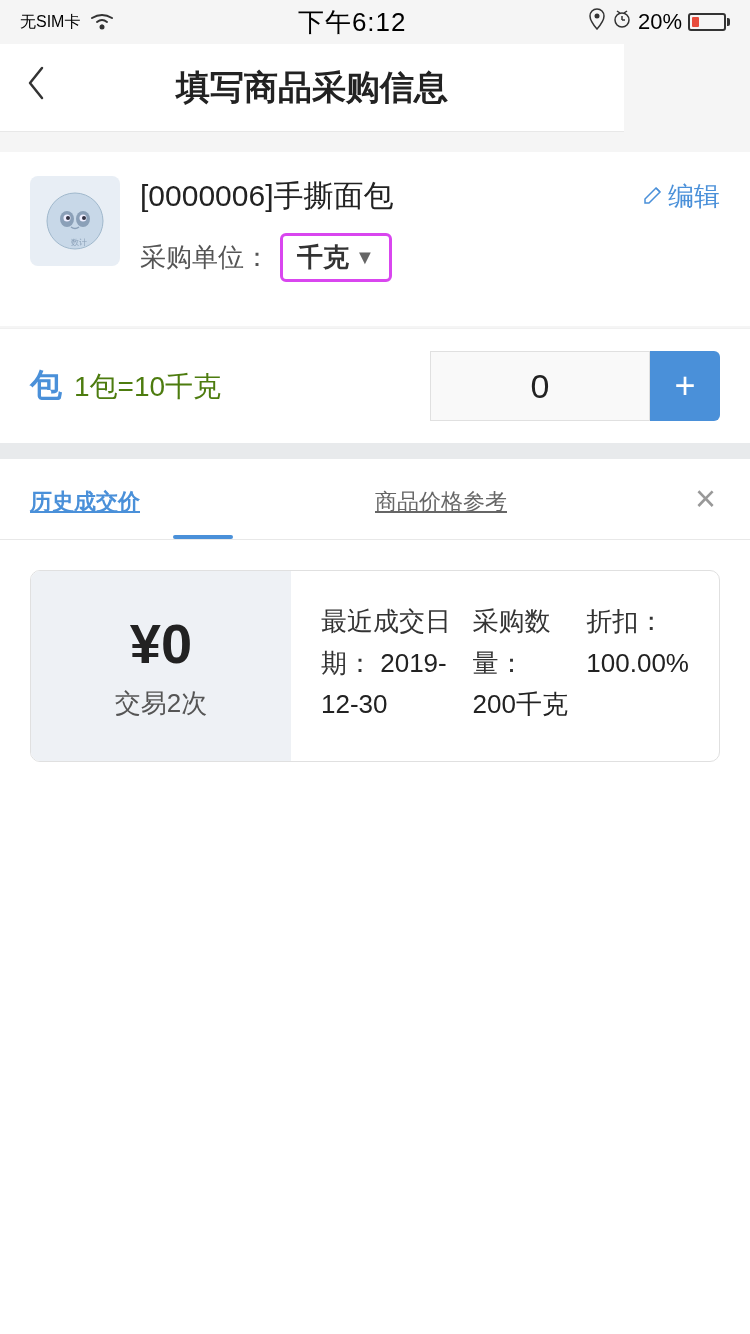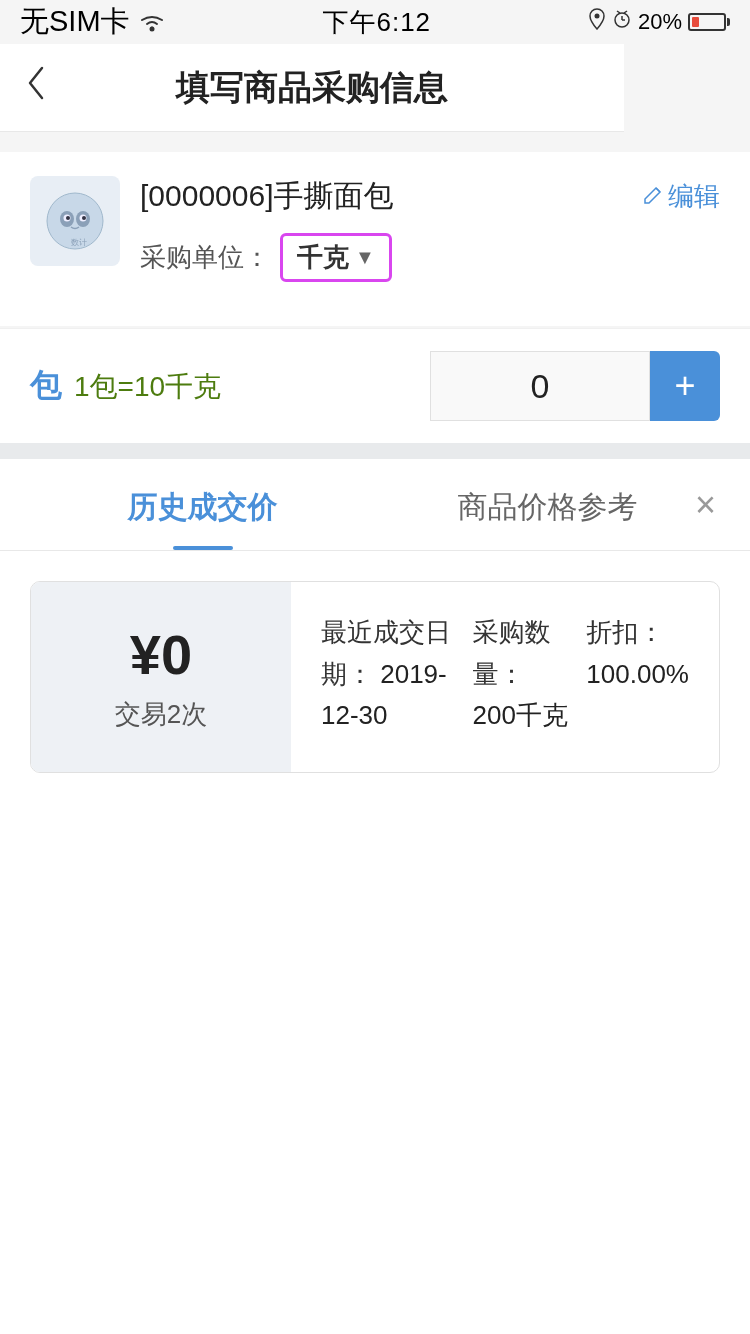--- a/index.html
+++ b/index.html
@@ -22,21 +22,21 @@
       align-items: center;
       justify-content: space-between;
       padding: 0 20px;
       font-size: 24px;
       font-weight: 500;
     }
     .status-left {
       display: flex;
       align-items: center;
       gap: 8px;
-      font-size: 29px;
+      font-size: 16px;
     }
     .status-center {
       font-size: 26px;
       font-weight: 500;
       letter-spacing: 1px;
     }
     .status-right {
       display: flex;
       align-items: center;
       gap: 6px;
@@ -260,25 +260,26 @@
     .tabs-header {
       display: flex;
       align-items: center;
       border-bottom: 1px solid #e8e8e8;
       position: relative;
       padding: 0 30px;
     }
     .tab-item {
       flex: 1;
       padding: 28px 0 22px 0;
-      text-align: center;
-      font-size: 30px;
+      text-align: left;
+      font-size: 22px;
       color: #666;
       cursor: pointer;
       position: relative;
+      text-decoration: underline;
     }
     .tab-item.active {
       color: #4a90d9;
       font-weight: 600;
     }
     .tab-item.active::after {
       content: '';
       position: absolute;
       bottom: 0;
       left: 50%;

